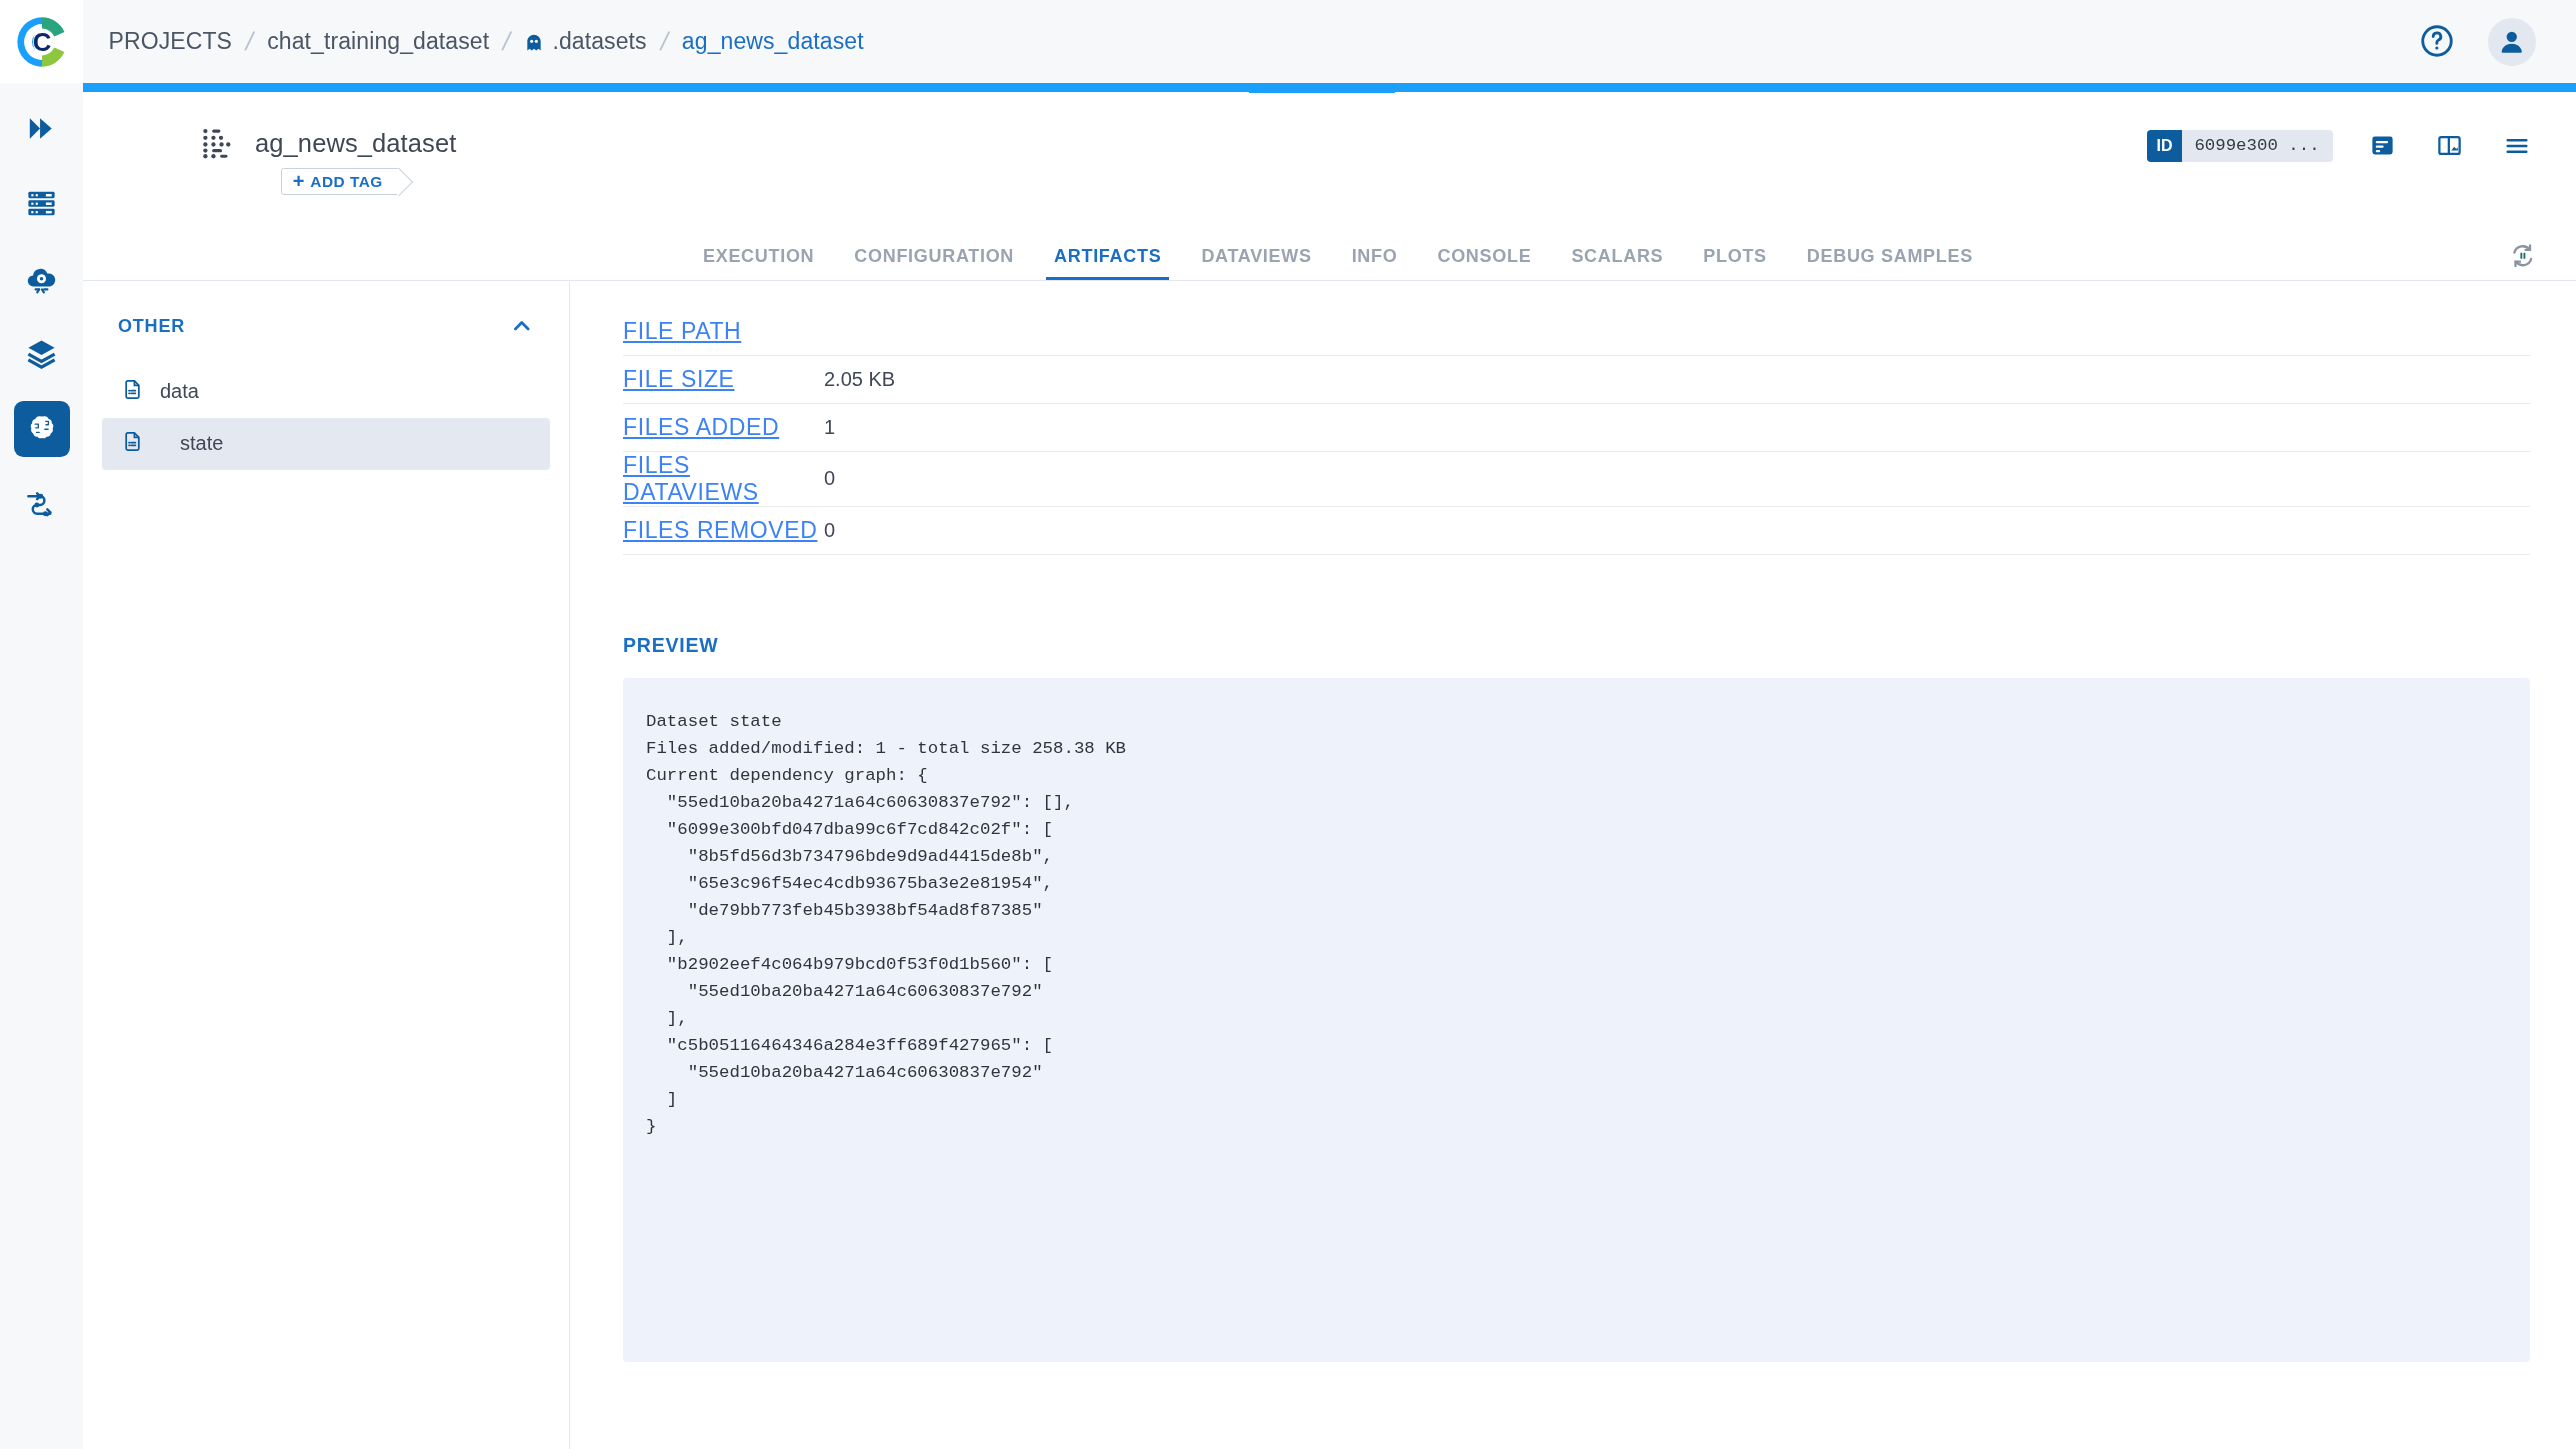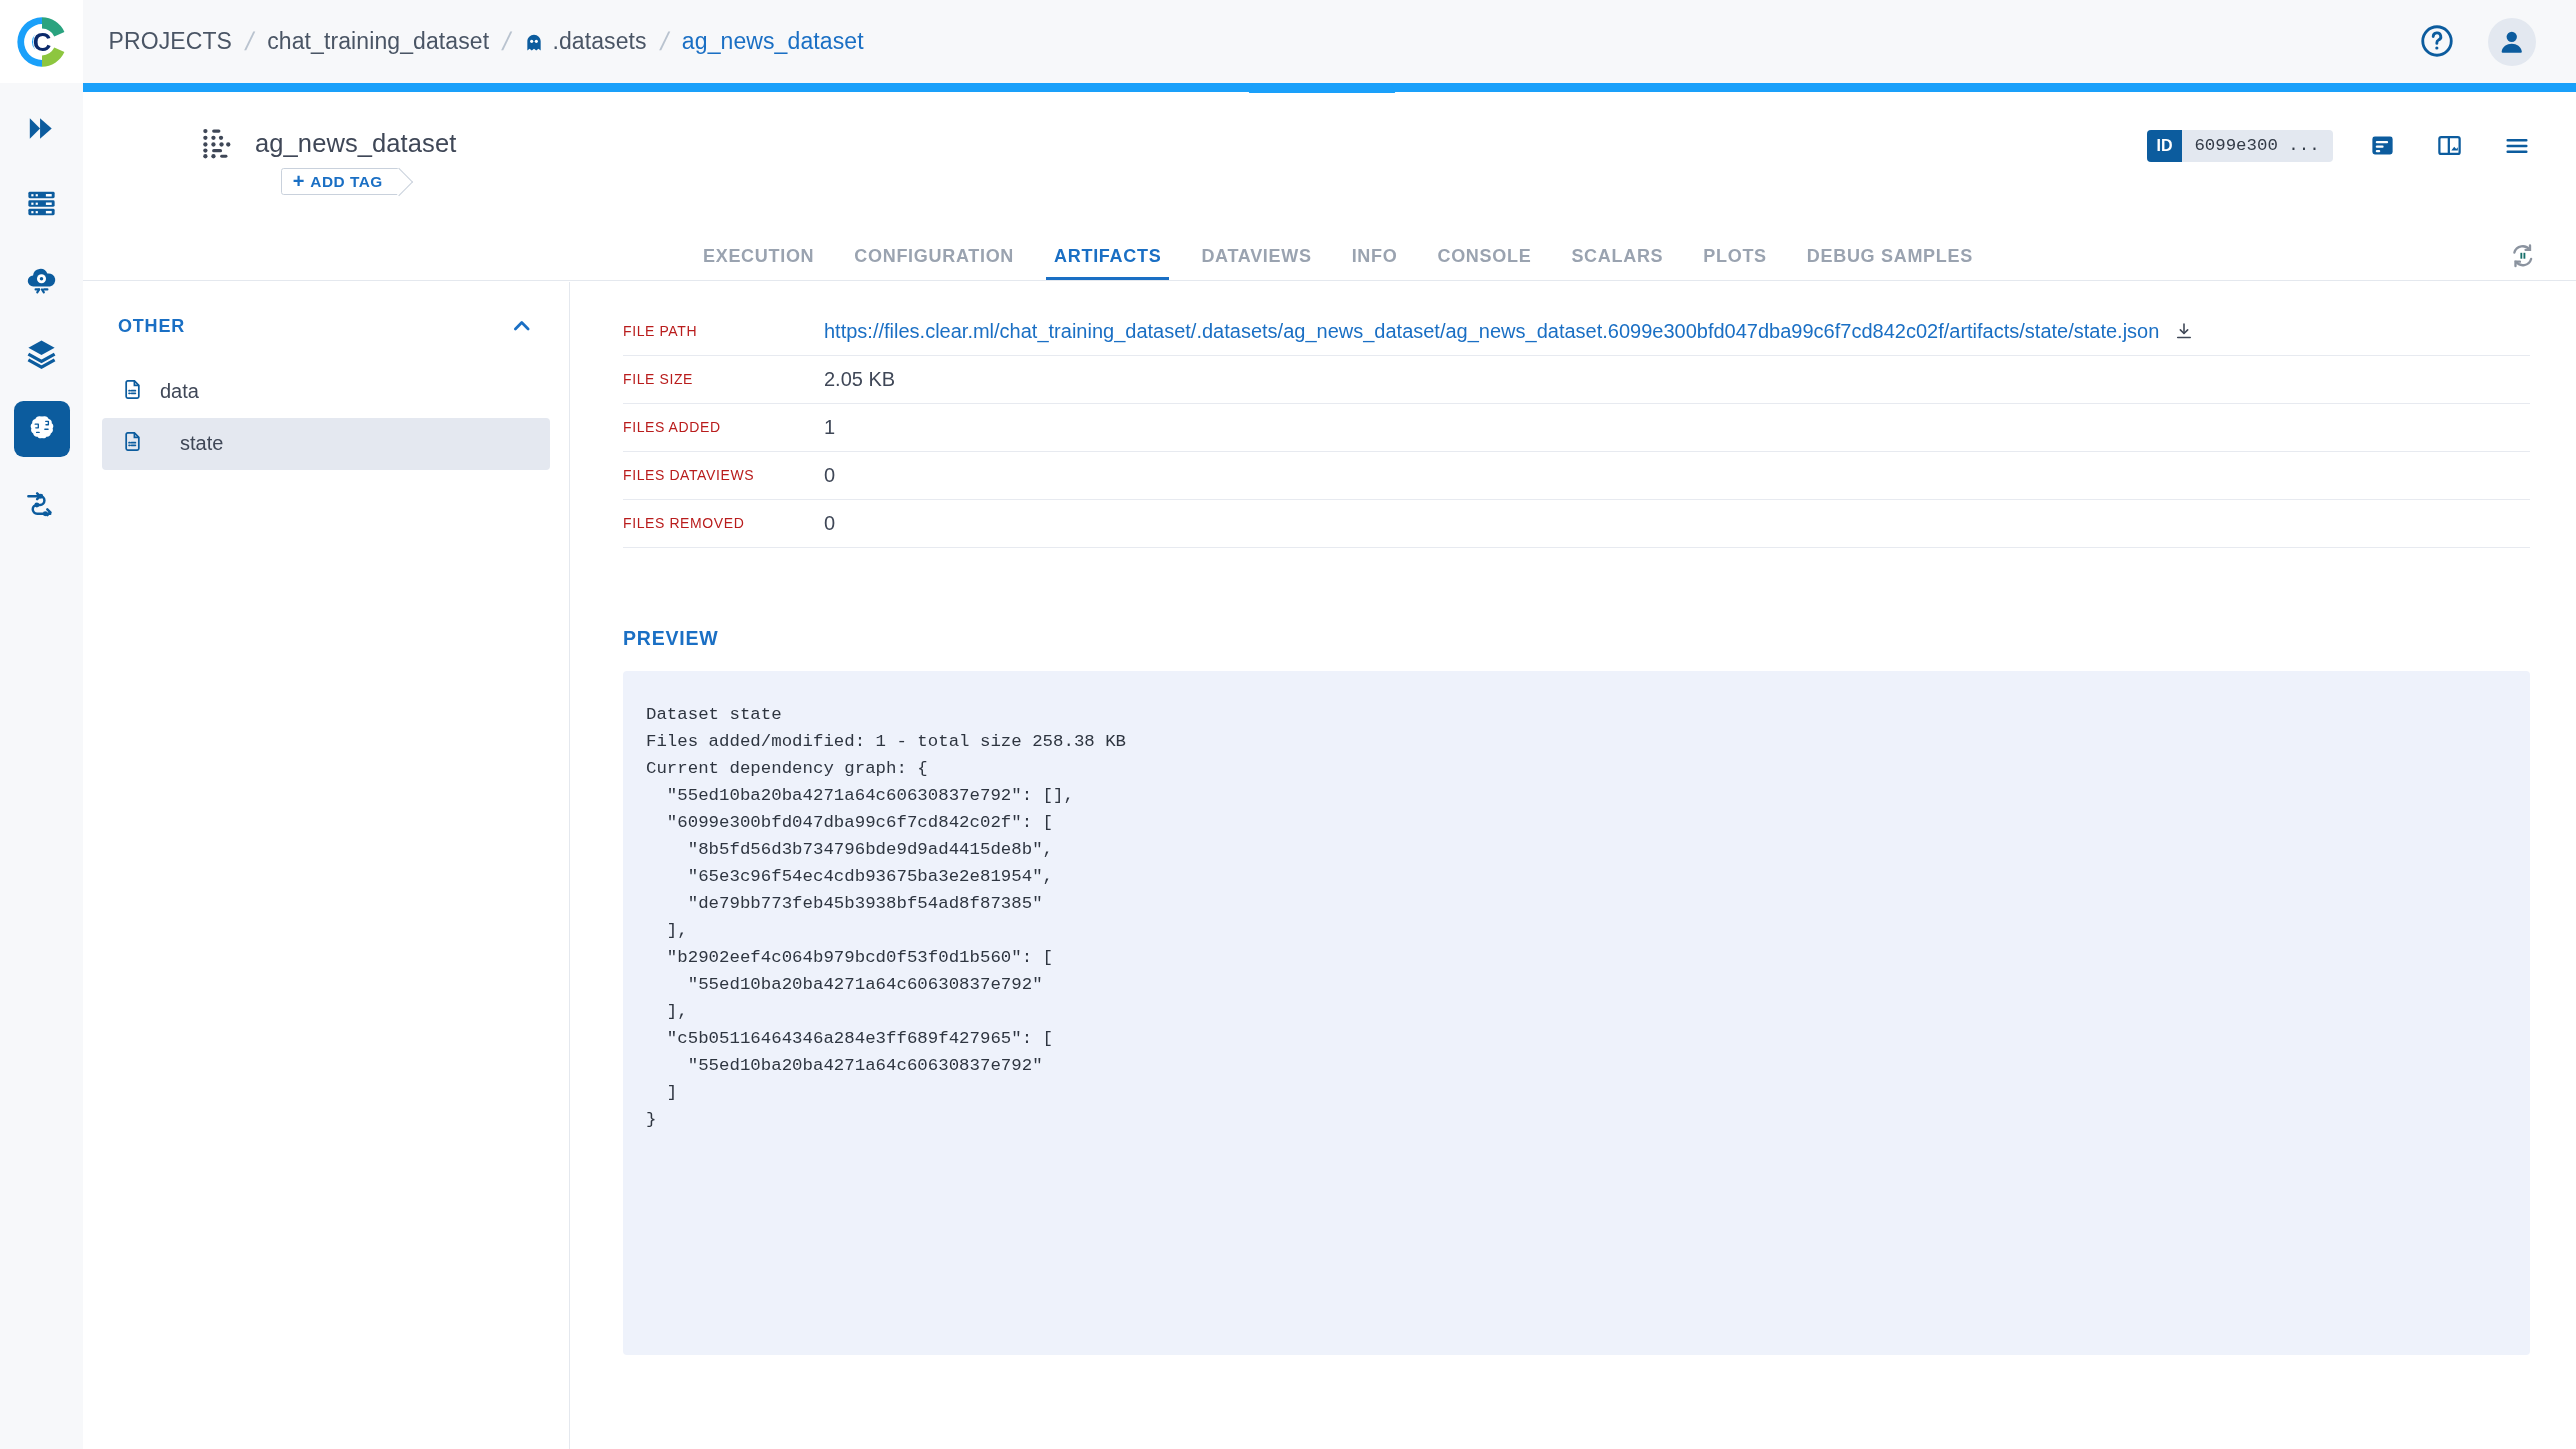--- a/index.html
+++ b/index.html
@@ -149,21 +149,21 @@
   
   .detail { position:absolute; left:488px; top:0; width:2005px; height:1167px; background:#fff; }
   .meta-table { margin:25.5px 46px 0 52px; }
   .meta-row {
     display:flex; align-items:center; min-height:48px;
     border-bottom:0.7px solid #e7eaf0;
   }
   .meta-row:last-child { border-bottom:0.7px solid #e7eaf0; }
   .meta-key {
     width:201px; flex:0 0 201px;
-    font-size:14px; color:#b91c1c; letter-spacing:0.6px; font-weight:500;
+    font-size:23px; color:#3b82f6; letter-spacing:0.6px; font-weight:500;text-decoration:underline;
   }
   .meta-val { font-size:20px; color:#3f4757; display:flex; align-items:center; gap:14.8px; }
   .meta-val.link a, .meta-val .urltext { color:#1a6fc4; text-decoration:none; word-break:break-all; }
   .dl-icon { flex:0 0 auto; display:flex; align-items:center; }
 
   
   .preview-wrap { margin:79px 46px 0 52px; }
   .preview-title { font-size:19.5px; font-weight:bold; color:#1a6fc4; letter-spacing:0.8px; }
   .preview-box {
     margin-top:21.5px; background:#eef2fb; border-radius:4px;
@@ -412,30 +412,20 @@
           <span>state</span>
         </div>
       </div>
     </div>
 
     <div class="detail">
       <div class="meta-table">
 
         <div class="meta-row">
           <div class="meta-key">FILE PATH</div>
-          <div class="meta-val link">
-            <a href="#" class="urltext">https://files.clear.ml/chat_training_dataset/.datasets/ag_news_dataset/ag_news_dataset.6099e300bfd047dba99c6f7cd842c02f/artifacts/state/state.json</a>
-            <span class="dl-icon">
-              <svg width="20" height="20" viewBox="0 0 24 24" fill="none" stroke="#3f4757" stroke-width="1.9" stroke-linecap="round">
-                <path d="M12 3.5v11"></path>
-                  <path d="M7.6 10.6L12 15l4.4-4.4"></path>
-                  <path d="M4.5 19.8h15"></path>
-              </svg>
-            </span>
-          </div>
         </div>
 
         <div class="meta-row">
           <div class="meta-key">FILE SIZE</div>
           <div class="meta-val">2.05 KB</div>
         </div>
 
 
         <div class="meta-row">
           <div class="meta-key">FILES ADDED</div>

